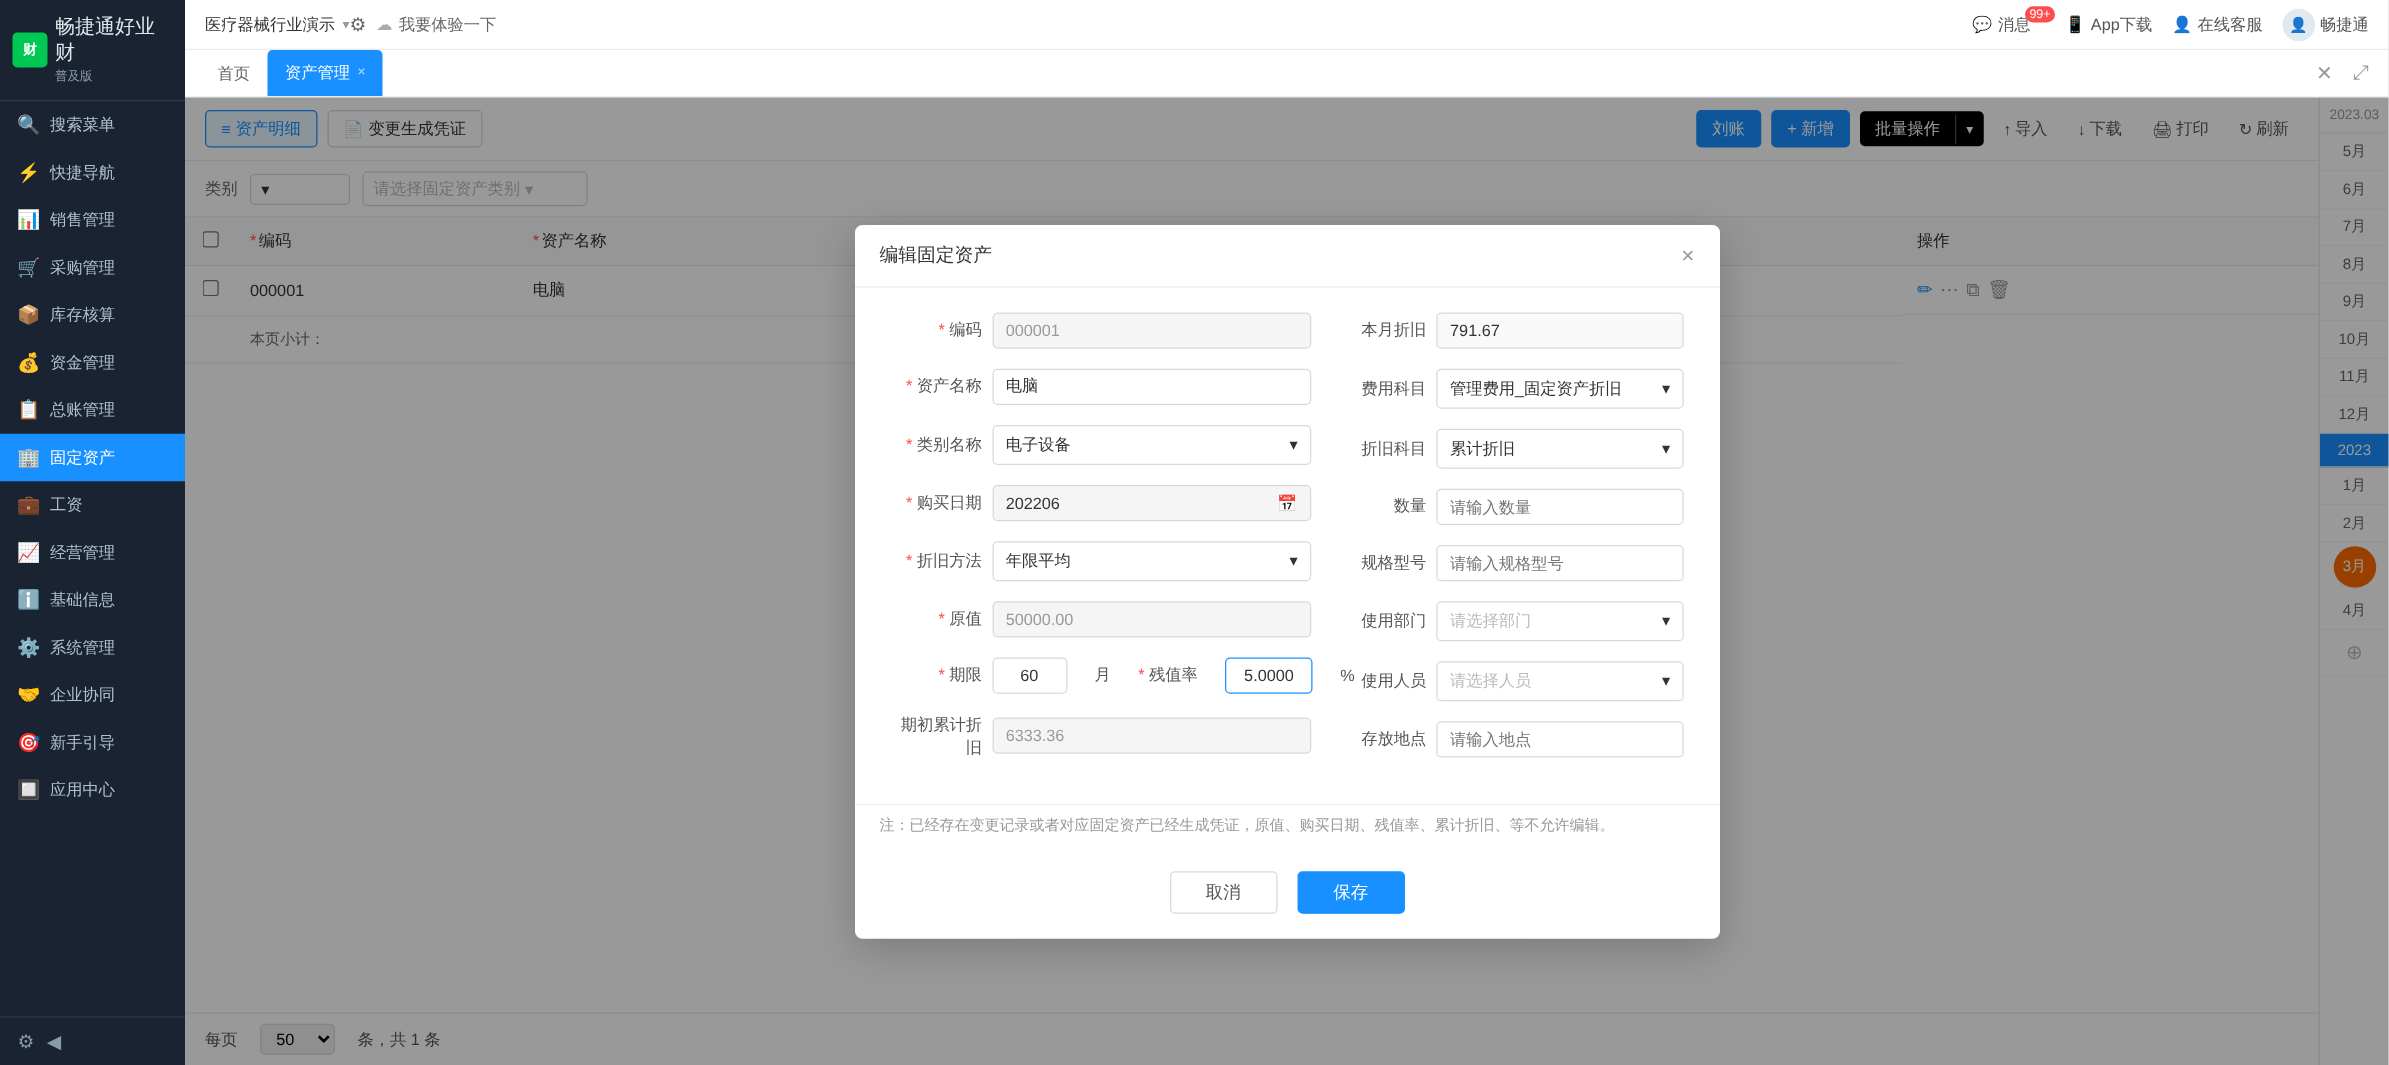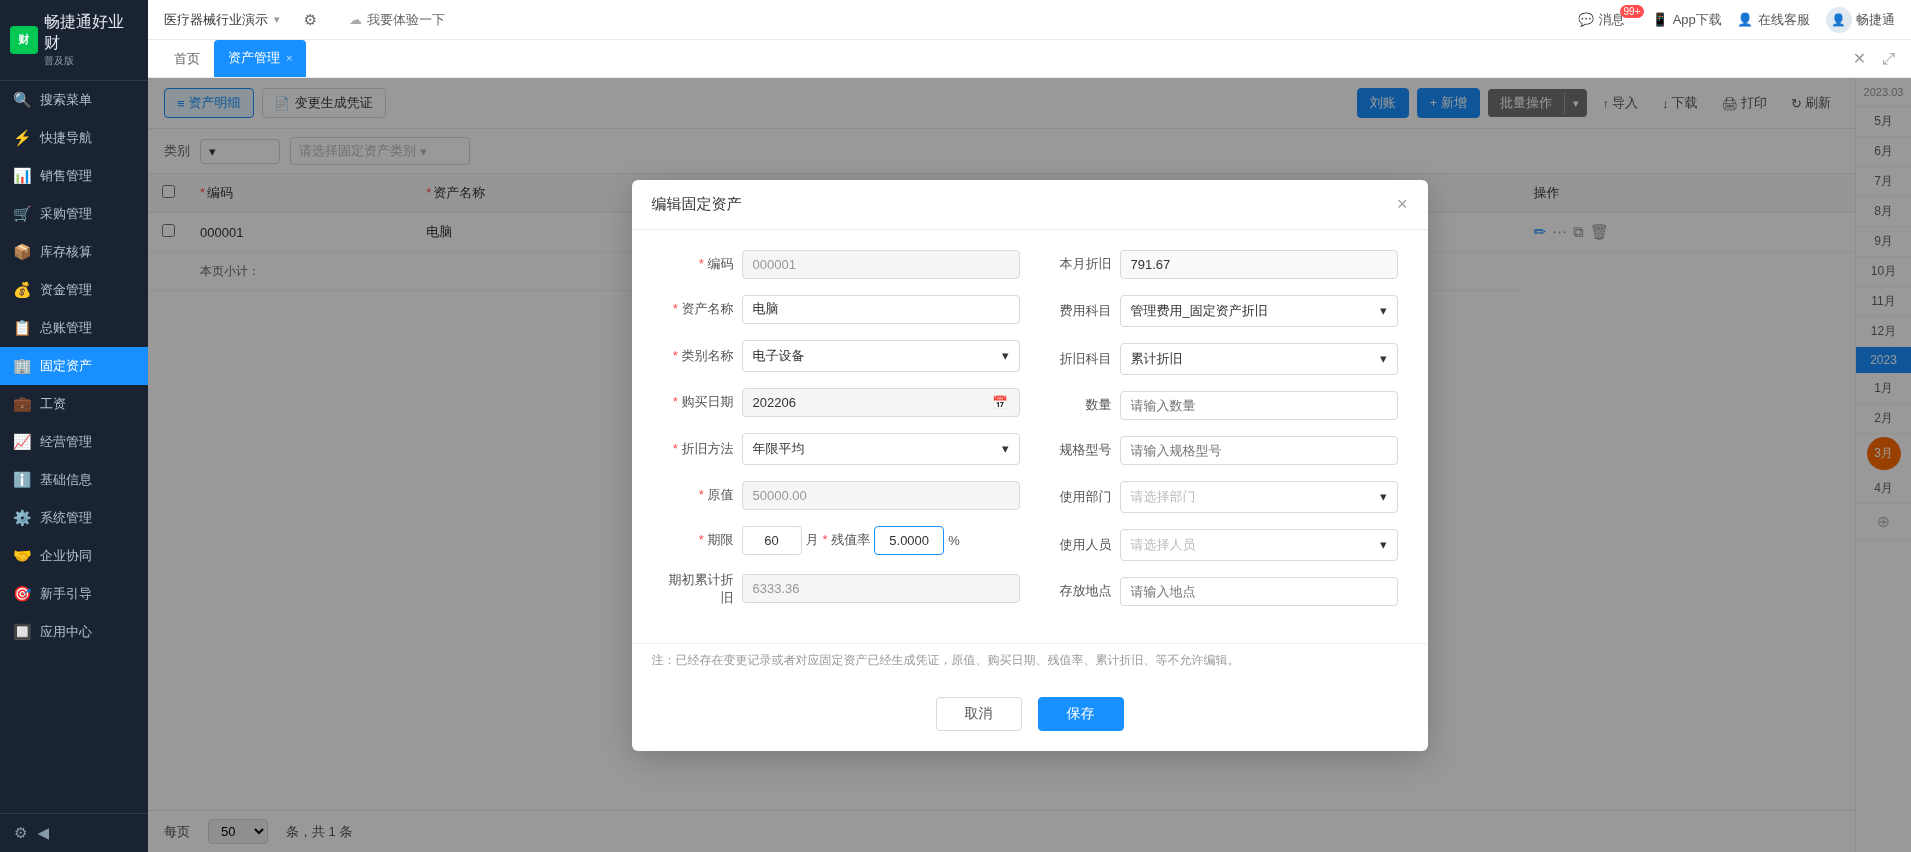--- a/index.html
+++ b/index.html
@@ -17,21 +17,21 @@
     .sidebar-item { display: flex; align-items: center; gap: 8px; padding: 10px 14px; cursor: pointer; color: #b0c0d0; font-size: 13px; transition: background 0.15s; }
     .sidebar-item.active { background: #1890ff; color: #fff; }
     .sidebar-item .icon { width: 18px; height: 18px; display: flex; align-items: center; justify-content: center; font-size: 15px; flex-shrink: 0; }
     .sidebar-footer { padding: 10px 14px; border-top: 1px solid #2d3a4a; display: flex; align-items: center; gap: 10px; }
     .sidebar-footer-icon { color: #8899aa; cursor: pointer; font-size: 15px; }
 
     
     .main { flex: 1; display: flex; flex-direction: column; overflow: hidden; position: relative; }
 
     
-    .topbar { height: 40px; background: #fff; border-bottom: 1px solid #e8ecf0; display: flex; align-items: center; padding: 0 16px; gap: 24px; flex-shrink: 0; justify-content: center; }
+    .topbar { height: 40px; background: #fff; border-bottom: 1px solid #e8ecf0; display: flex; align-items: center; padding: 0 16px; gap: 0; flex-shrink: 0; justify-content: center; }
     .topbar-company { display: flex; align-items: center; gap: 6px; color: #333; font-size: 13px; cursor: pointer; }
     .topbar-company .chevron { color: #999; font-size: 11px; }
     .topbar-settings { color: #666; cursor: pointer; font-size: 15px; margin-right: 8px; }
     .topbar-trial { display: flex; align-items: center; gap: 5px; color: #666; font-size: 13px; cursor: pointer; }
     .topbar-trial .cloud-icon { color: #aaa; }
     .topbar-right { margin-left: auto; display: flex; align-items: center; gap: 16px; }
     .topbar-action { display: flex; align-items: center; gap: 4px; color: #555; font-size: 13px; cursor: pointer; position: relative; }
     .badge { background: #ff4d4f; color: #fff; font-size: 10px; border-radius: 8px; padding: 1px 4px; position: absolute; top: -6px; right: -8px; min-width: 16px; text-align: center; }
     .topbar-user { display: flex; align-items: center; gap: 4px; color: #555; font-size: 13px; cursor: pointer; }
     .user-avatar { width: 26px; height: 26px; background: #e0e8f0; border-radius: 50%; display: flex; align-items: center; justify-content: center; font-size: 12px; color: #666; }
@@ -43,21 +43,21 @@
     .tab .close-icon { font-size: 11px; opacity: 0.7; }
     .tab.plain { border-bottom: none; }
     .tabbar-right { margin-left: auto; display: flex; align-items: center; gap: 8px; }
     .tabbar-btn { color: #999; cursor: pointer; font-size: 16px; padding: 4px; }
 
     
     .content-toolbar { background: #fff; padding: 10px 16px; display: flex; align-items: center; gap: 8px; border-bottom: 1px solid #e8ecf0; }
     .toolbar-btn { display: flex; align-items: center; gap: 4px; padding: 5px 12px; border: 1px solid #d9d9d9; border-radius: 4px; background: #fff; color: #333; cursor: pointer; font-size: 13px; }
     .toolbar-btn.active { background: #e6f7ff; border-color: #1890ff; color: #1890ff; }
     .toolbar-btn-blue { background: #1890ff; color: #fff; border-color: #1890ff; }
-    .toolbar-btn-group { display: flex; align-items: center; background: #737373; color: #fff; border-radius: 4px; overflow: hidden; }
+    .toolbar-btn-group { display: flex; align-items: center; background: #000000; color: #fff; border-radius: 4px; overflow: hidden; }
     .toolbar-btn-group .main-btn { padding: 5px 12px; cursor: pointer; font-size: 13px; border: none; background: transparent; color: #fff; }
     .toolbar-btn-group .drop-btn { padding: 5px 8px; cursor: pointer; border-left: 1px solid rgba(255,255,255,0.3); background: transparent; color: #fff; font-size: 11px; }
     .toolbar-spacer { flex: 1; }
     .toolbar-icon-btn { display: flex; align-items: center; gap: 3px; color: #555; cursor: pointer; font-size: 13px; padding: 4px 8px; }
 
     
     .filter-bar { background: #fff; padding: 8px 16px; display: flex; align-items: center; gap: 10px; border-bottom: 1px solid #e8ecf0; }
     .filter-label { color: #666; font-size: 13px; }
     .filter-select { display: flex; align-items: center; gap: 4px; border: 1px solid #d9d9d9; border-radius: 4px; padding: 4px 8px; background: #fff; color: #333; cursor: pointer; font-size: 13px; min-width: 80px; }
     .filter-select-wide { min-width: 180px; color: #bbb; }
@@ -69,35 +69,35 @@
     td { border-bottom: 1px solid #f0f0f0; padding: 10px 12px; color: #333; font-size: 13px; white-space: nowrap; }
     .checkbox-cell { width: 40px; text-align: center; }
     .required-mark { color: #ff4d4f; margin-right: 2px; }
 
     
     .pagination { background: #fff; padding: 8px 16px; border-top: 1px solid #e8ecf0; display: flex; align-items: center; gap: 18px; font-size: 13px; color: #555; }
     .page-select { border: 1px solid #d9d9d9; border-radius: 4px; padding: 3px 8px; font-size: 13px; }
 
     
     .dialog-overlay { position: absolute; top: 0; left: 0; right: 0; bottom: 0; background: rgba(0,0,0,0.4); display: flex; align-items: center; justify-content: center; z-index: 100; }
-    .dialog { background: #fff; border-radius: 6px; width: 796px; box-shadow: 0 8px 32px rgba(0,0,0,0.2); overflow: hidden; }
+    .dialog { background: #fff; border-radius: 6px; width: 692px; box-shadow: 0 8px 32px rgba(0,0,0,0.2); overflow: hidden; }
     .dialog-header { display: flex; align-items: center; justify-content: space-between; padding: 14px 20px; border-bottom: 1px solid #e8ecf0; }
     .dialog-title { font-size: 15px; color: #333; font-weight: 500; }
     .dialog-close { color: #999; cursor: pointer; font-size: 18px; }
     .dialog-body { padding: 20px; display: grid; grid-template-columns: 1fr 1fr; gap: 0; }
     .form-col { padding: 0 10px; }
     .form-row { display: flex; align-items: center; margin-bottom: 16px; }
     .form-label { width: 80px; color: #555; font-size: 13px; flex-shrink: 0; text-align: right; padding-right: 8px; }
     .form-input { flex: 1; border: 1px solid #d9d9d9; border-radius: 4px; padding: 6px 10px; font-size: 13px; color: #333; outline: none; }
     .form-input.disabled { background: #f5f5f5; color: #999; }
     .form-input.readonly { background: #f9f9f9; }
     .form-select { flex: 1; display: flex; align-items: center; border: 1px solid #d9d9d9; border-radius: 4px; padding: 6px 10px; font-size: 13px; color: #333; background: #fff; cursor: pointer; justify-content: space-between; }
     .form-select .placeholder { color: #bbb; }
     .form-input-date { flex: 1; border: 1px solid #d9d9d9; border-radius: 4px; padding: 6px 10px; font-size: 13px; color: #333; display: flex; align-items: center; justify-content: space-between; background: #f5f5f5; }
-    .inline-group { display: flex; align-items: center; gap: 4px; flex: 1; }
+    .inline-group { display: flex; align-items: center; gap: 22px; flex: 1; }
     .inline-label { color: #555; font-size: 13px; flex-shrink: 0; }
     .form-input-small { width: 60px; border: 1px solid #d9d9d9; border-radius: 4px; padding: 6px 8px; font-size: 13px; color: #333; text-align: center; }
     .form-input-percent { width: 70px; border: 1px solid #1890ff; border-radius: 4px; padding: 6px 8px; font-size: 13px; color: #333; text-align: center; }
     .percent-symbol { color: #555; font-size: 13px; }
     .dialog-note { padding: 8px 20px 16px; color: #999; font-size: 12px; border-top: 1px solid #f0f0f0; }
     .dialog-footer { display: flex; justify-content: center; gap: 16px; padding: 12px 20px 20px; }
     .btn-cancel { padding: 7px 28px; border: 1px solid #d9d9d9; border-radius: 4px; background: #fff; color: #555; cursor: pointer; font-size: 14px; }
     .btn-save { padding: 7px 28px; border: 1px solid #1890ff; border-radius: 4px; background: #1890ff; color: #fff; cursor: pointer; font-size: 14px; }
 
     

